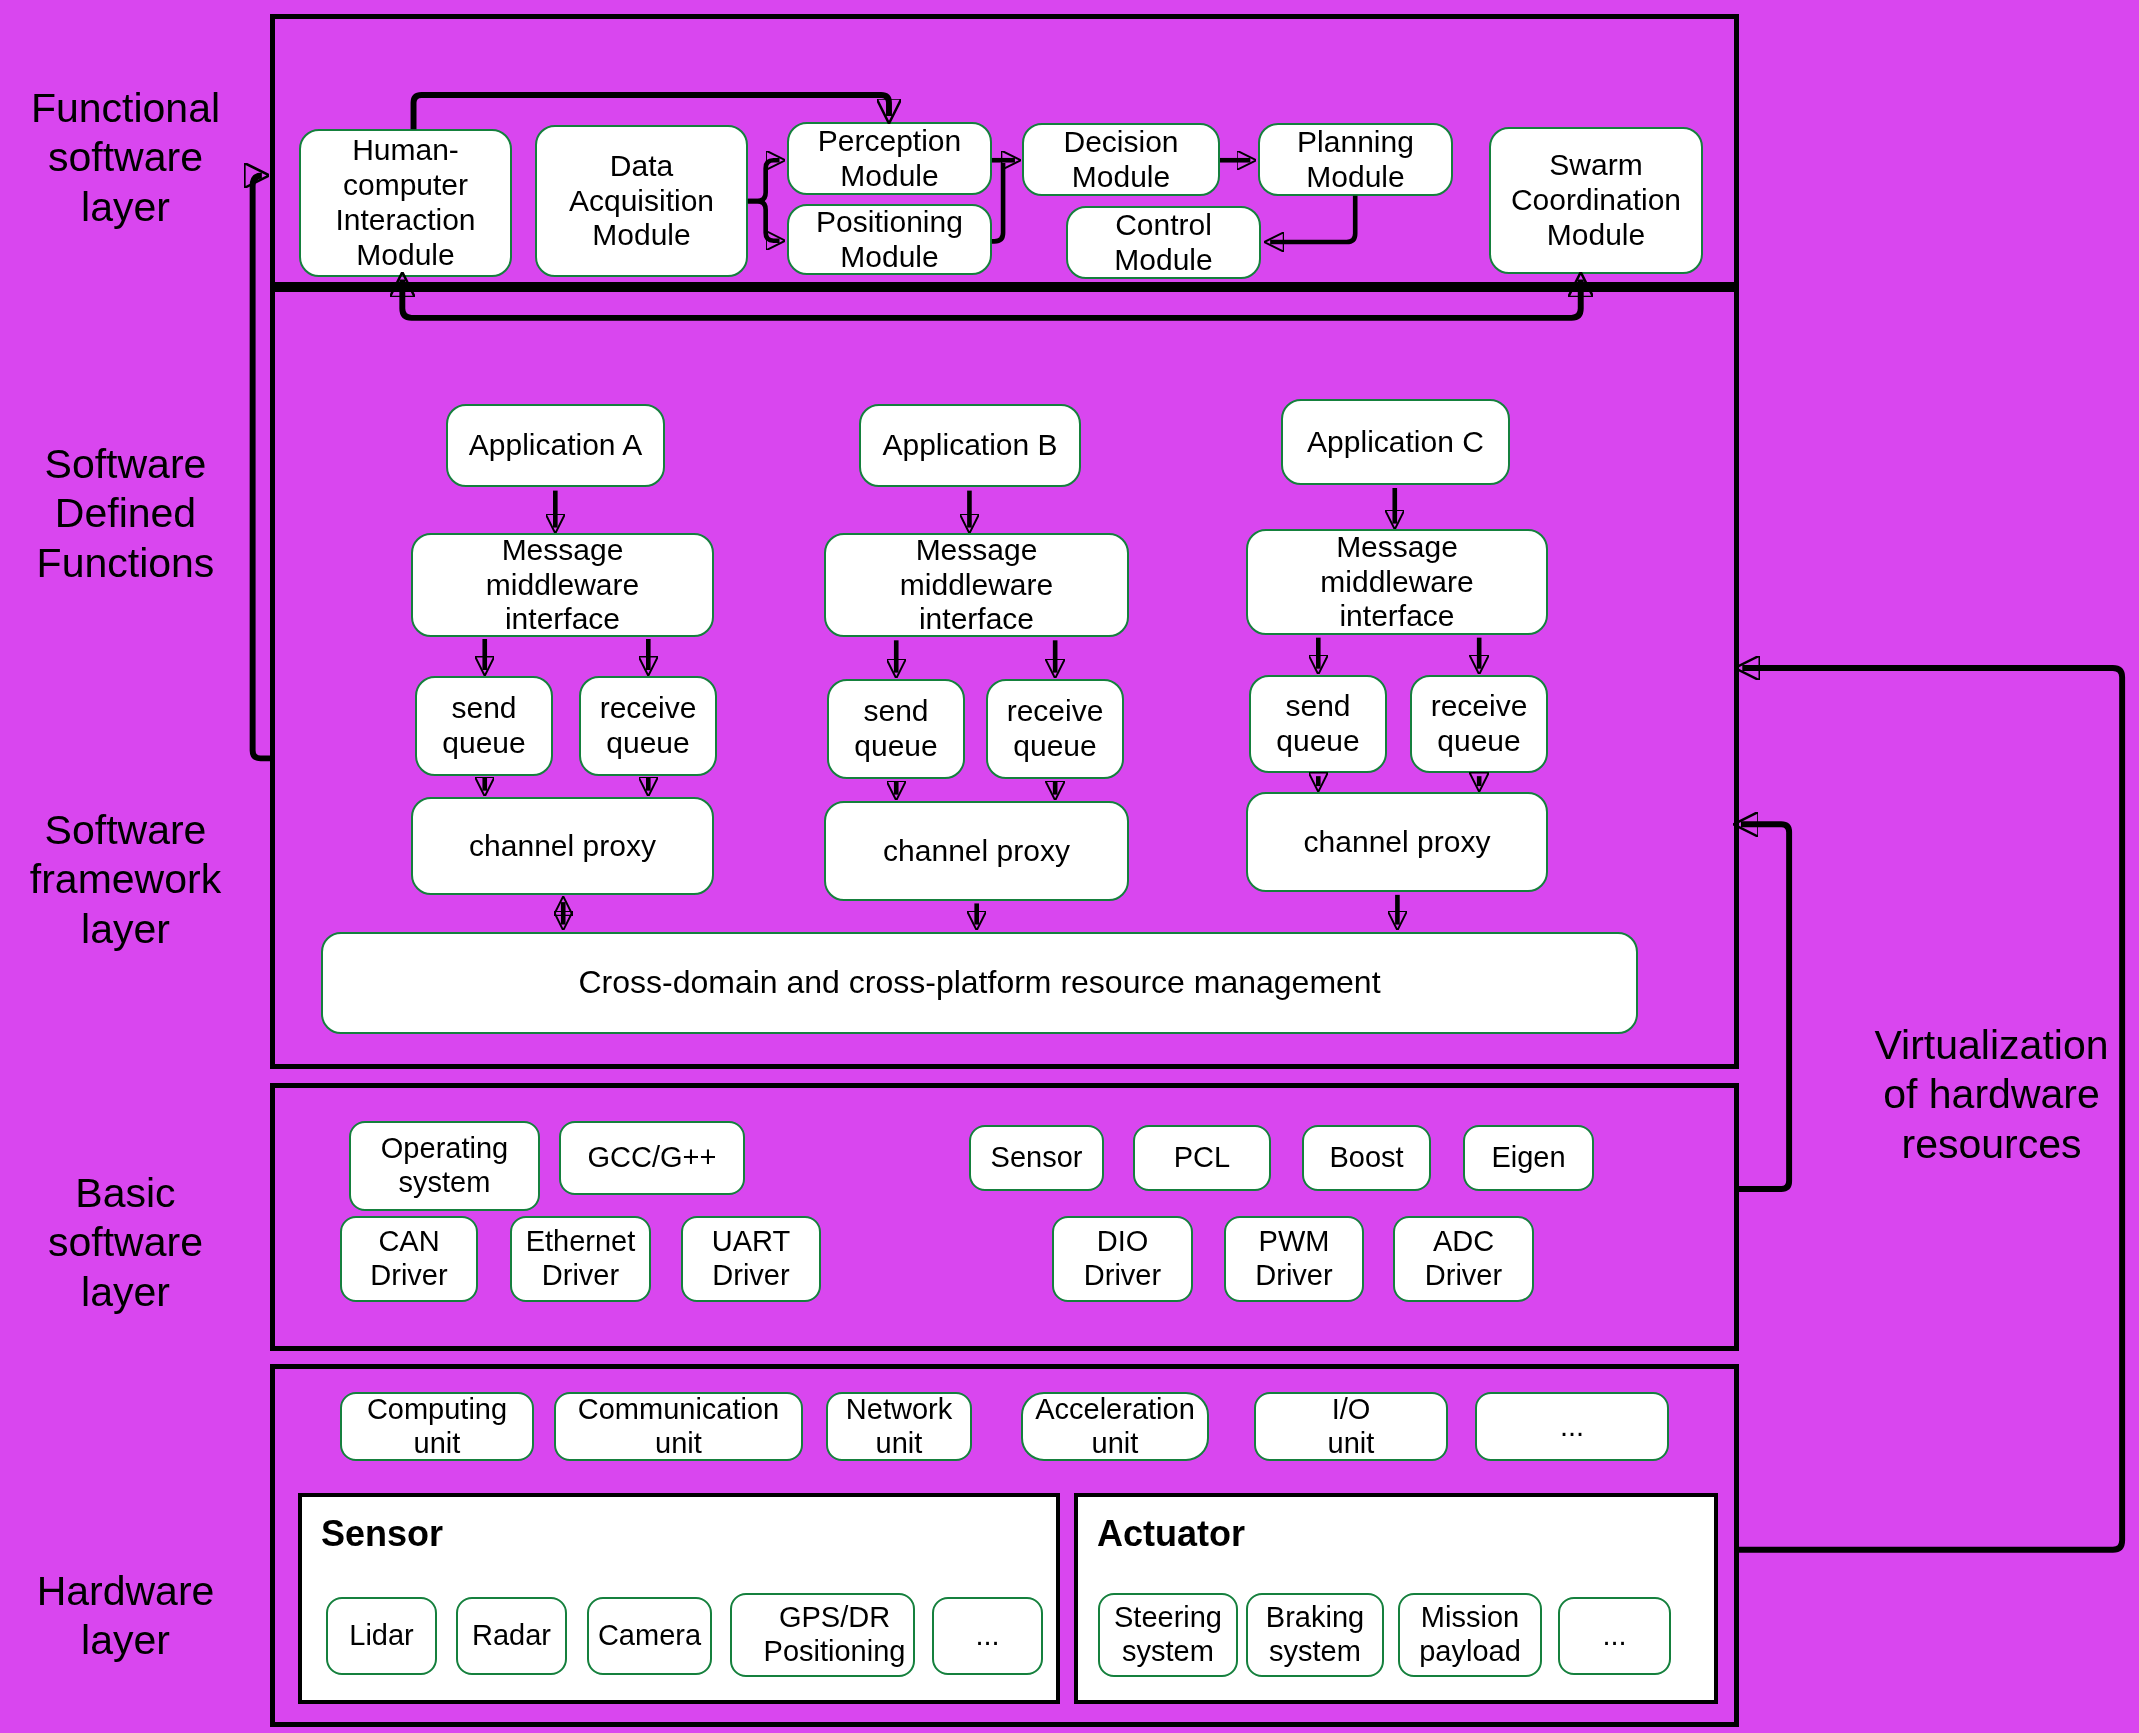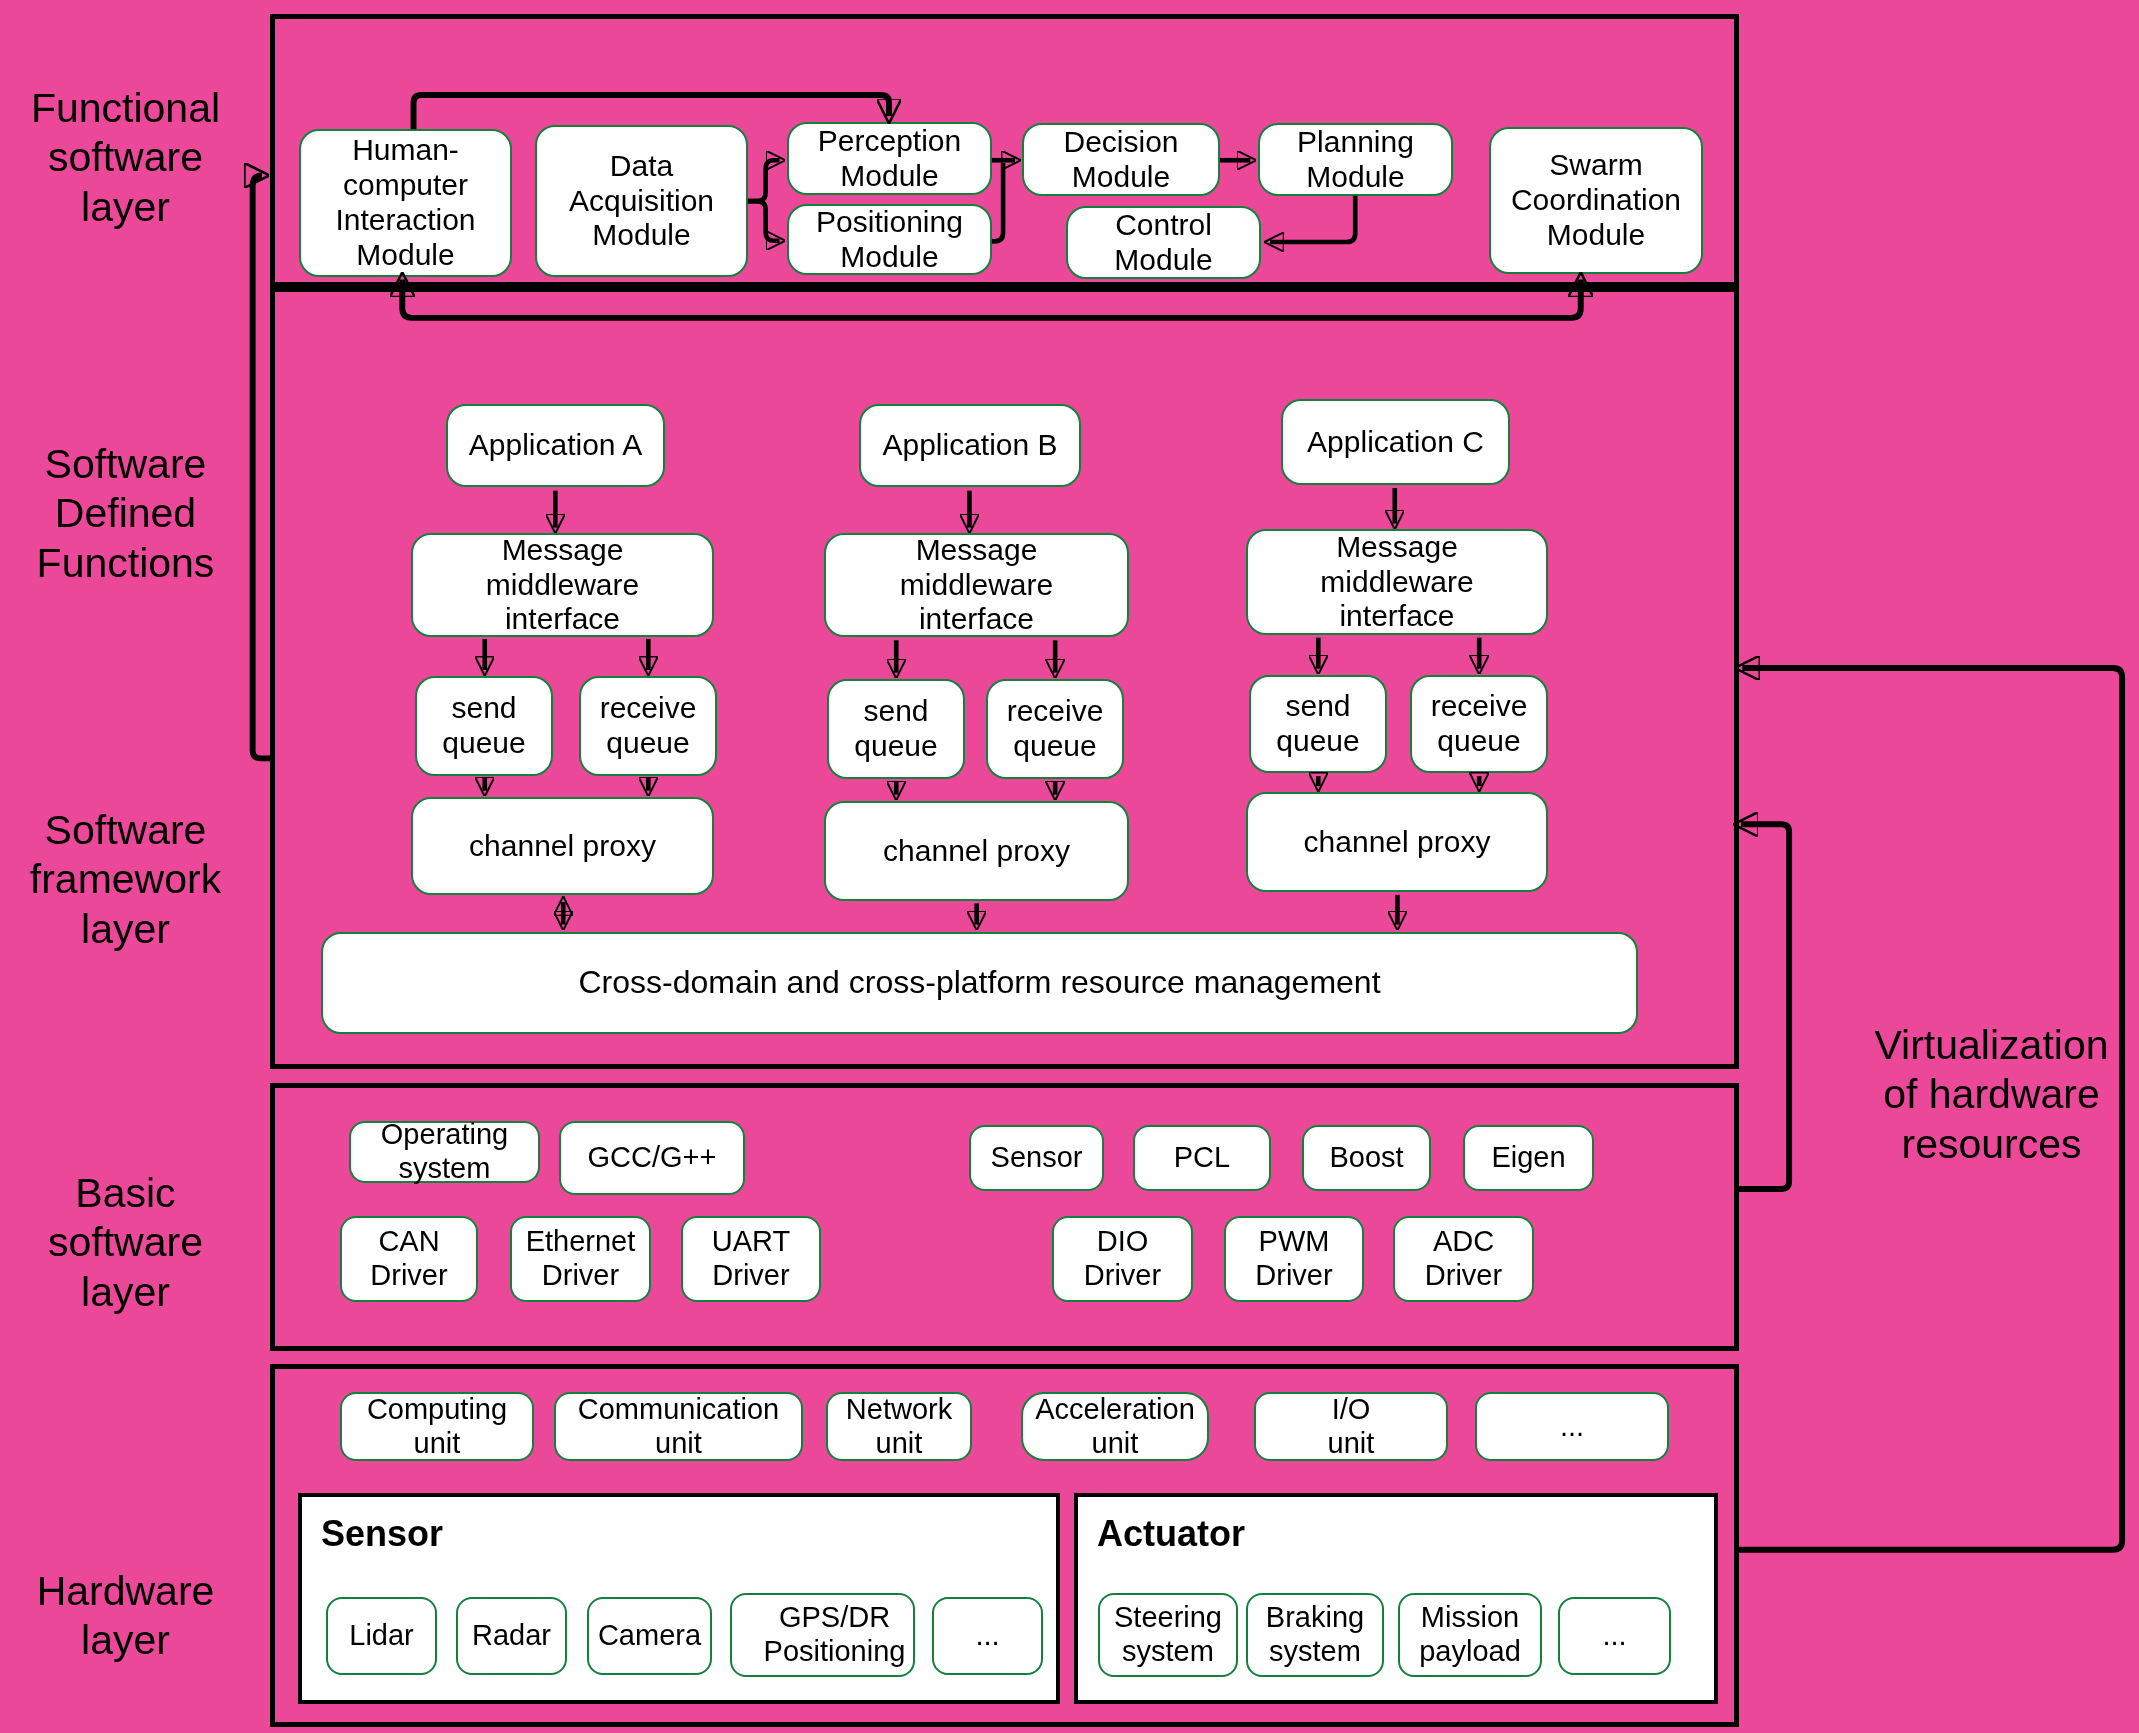--- a/index.html
+++ b/index.html
@@ -1,17 +1,17 @@
 <!DOCTYPE html>
 <html style="font-size:10.6px"><head>
 <meta charset="utf-8">
 <style>
   html,body{margin:0;padding:0;background:#ffffff;}
   #stage{
-    position:relative;width:2140px;height:1733px;background:#ec4899;
+    position:relative;width:2140px;height:1733px;background:#d946ef;
     font-family:"Liberation Sans", sans-serif;color:#000;overflow:hidden;
   }
   .abs{position:absolute;box-sizing:border-box;}
   .big{border:5.3px solid #000;background:transparent;}
   .sub{border:4px solid #000;background:#fff;}
   .node{
     border:2px solid #15803d;border-radius:20px;background:#fff;
     display:flex;align-items:center;justify-content:center;text-align:center;
     white-space:pre-line;font-size:30px;line-height:1.16;
   }
@@ -102,21 +102,21 @@
 middleware
 interface</div>
   <div class="abs node" style="left:1249px;top:675px;width:138px;height:98px;">send
 queue</div>
   <div class="abs node" style="left:1410px;top:675px;width:138px;height:98px;">receive
 queue</div>
   <div class="abs node" style="left:1246px;top:792px;width:302px;height:100px;">channel proxy</div>
 
   <div class="abs node wide" style="left:321px;top:932px;width:1317px;height:102px;">Cross-domain and cross-platform resource management</div>
 
-  <div class="abs node chip" style="left:349px;top:1121px;width:191px;height:62px;">Operating
+  <div class="abs node chip" style="left:349px;top:1121px;width:191px;height:90px;">Operating
 system</div>
   <div class="abs node chip" style="left:559px;top:1121px;width:186px;height:74px;">GCC/G++</div>
   <div class="abs node chip" style="left:969px;top:1125px;width:135px;height:66px;">Sensor</div>
   <div class="abs node chip" style="left:1133px;top:1125px;width:138px;height:66px;">PCL</div>
   <div class="abs node chip" style="left:1302px;top:1125px;width:129px;height:66px;">Boost</div>
   <div class="abs node chip" style="left:1463px;top:1125px;width:131px;height:66px;">Eigen</div>
   <div class="abs node chip" style="left:340px;top:1216px;width:138px;height:86px;">CAN
 Driver</div>
   <div class="abs node chip" style="left:510px;top:1216px;width:141px;height:86px;">Ethernet
 Driver</div>

